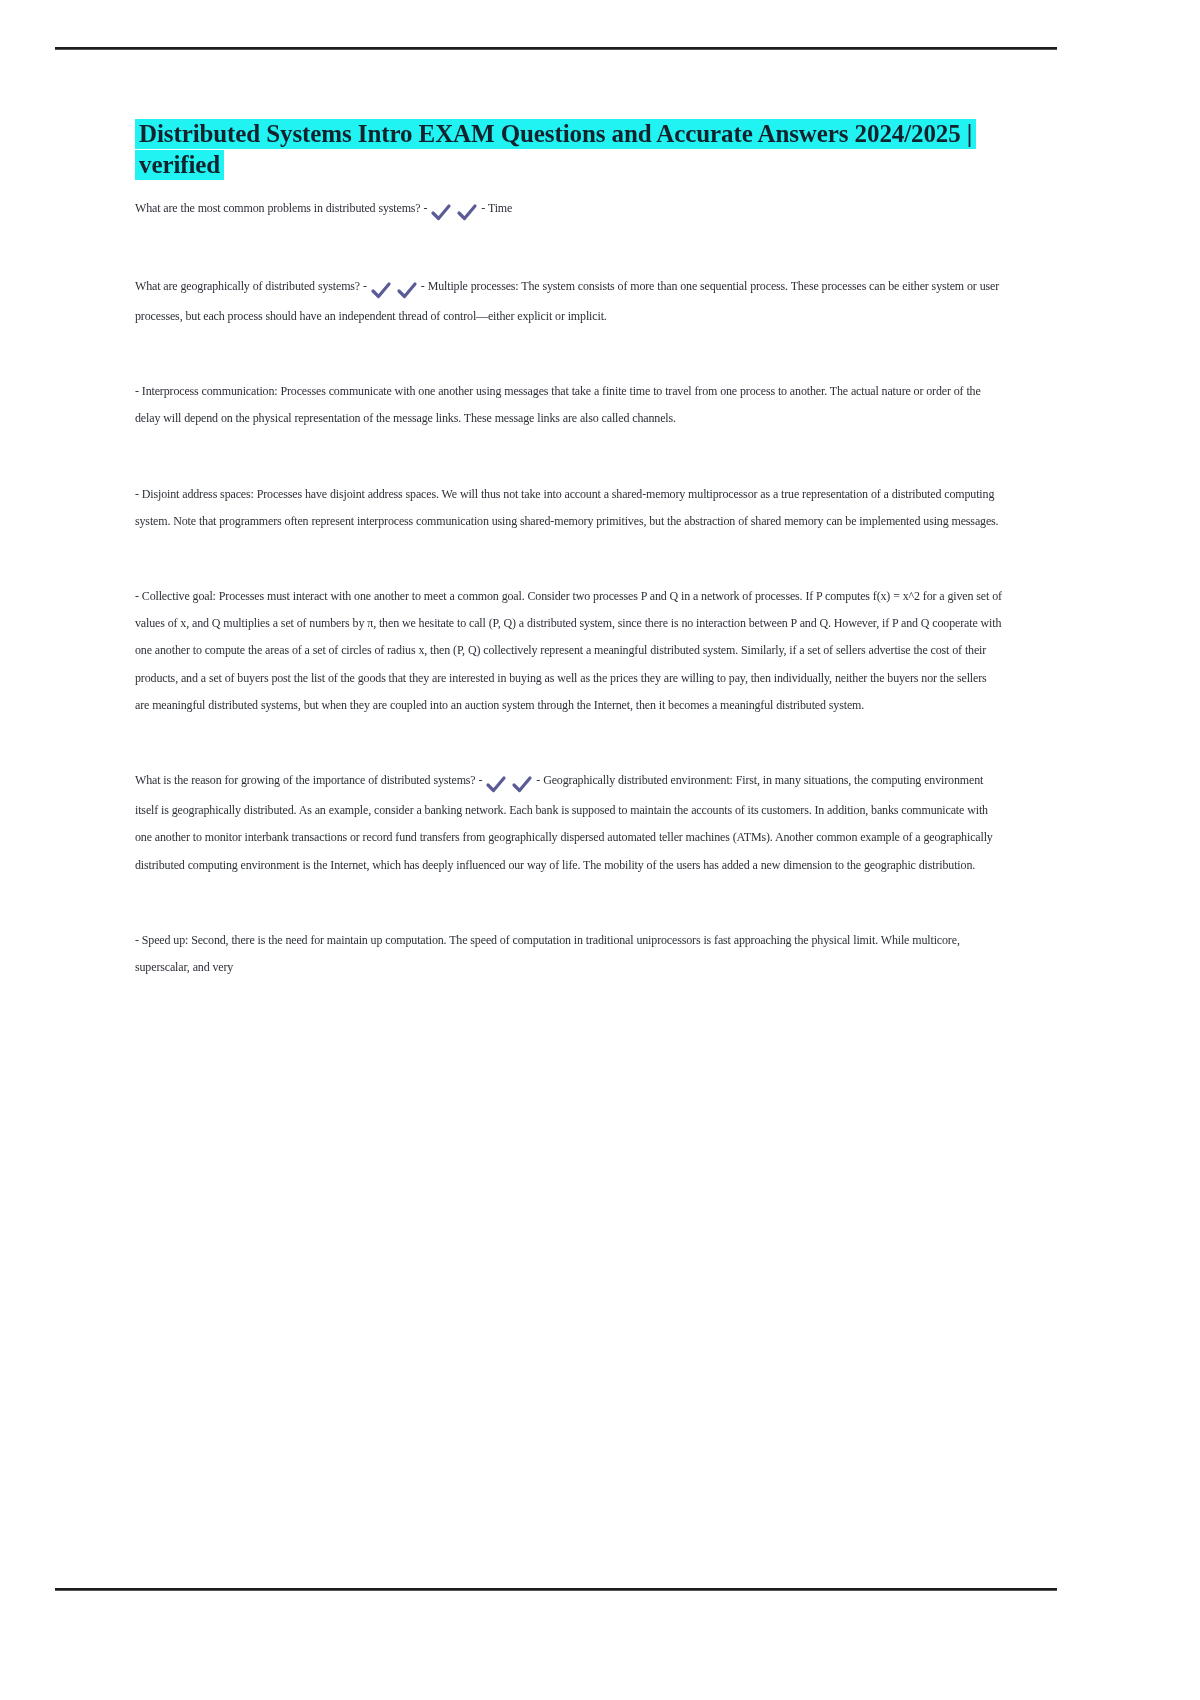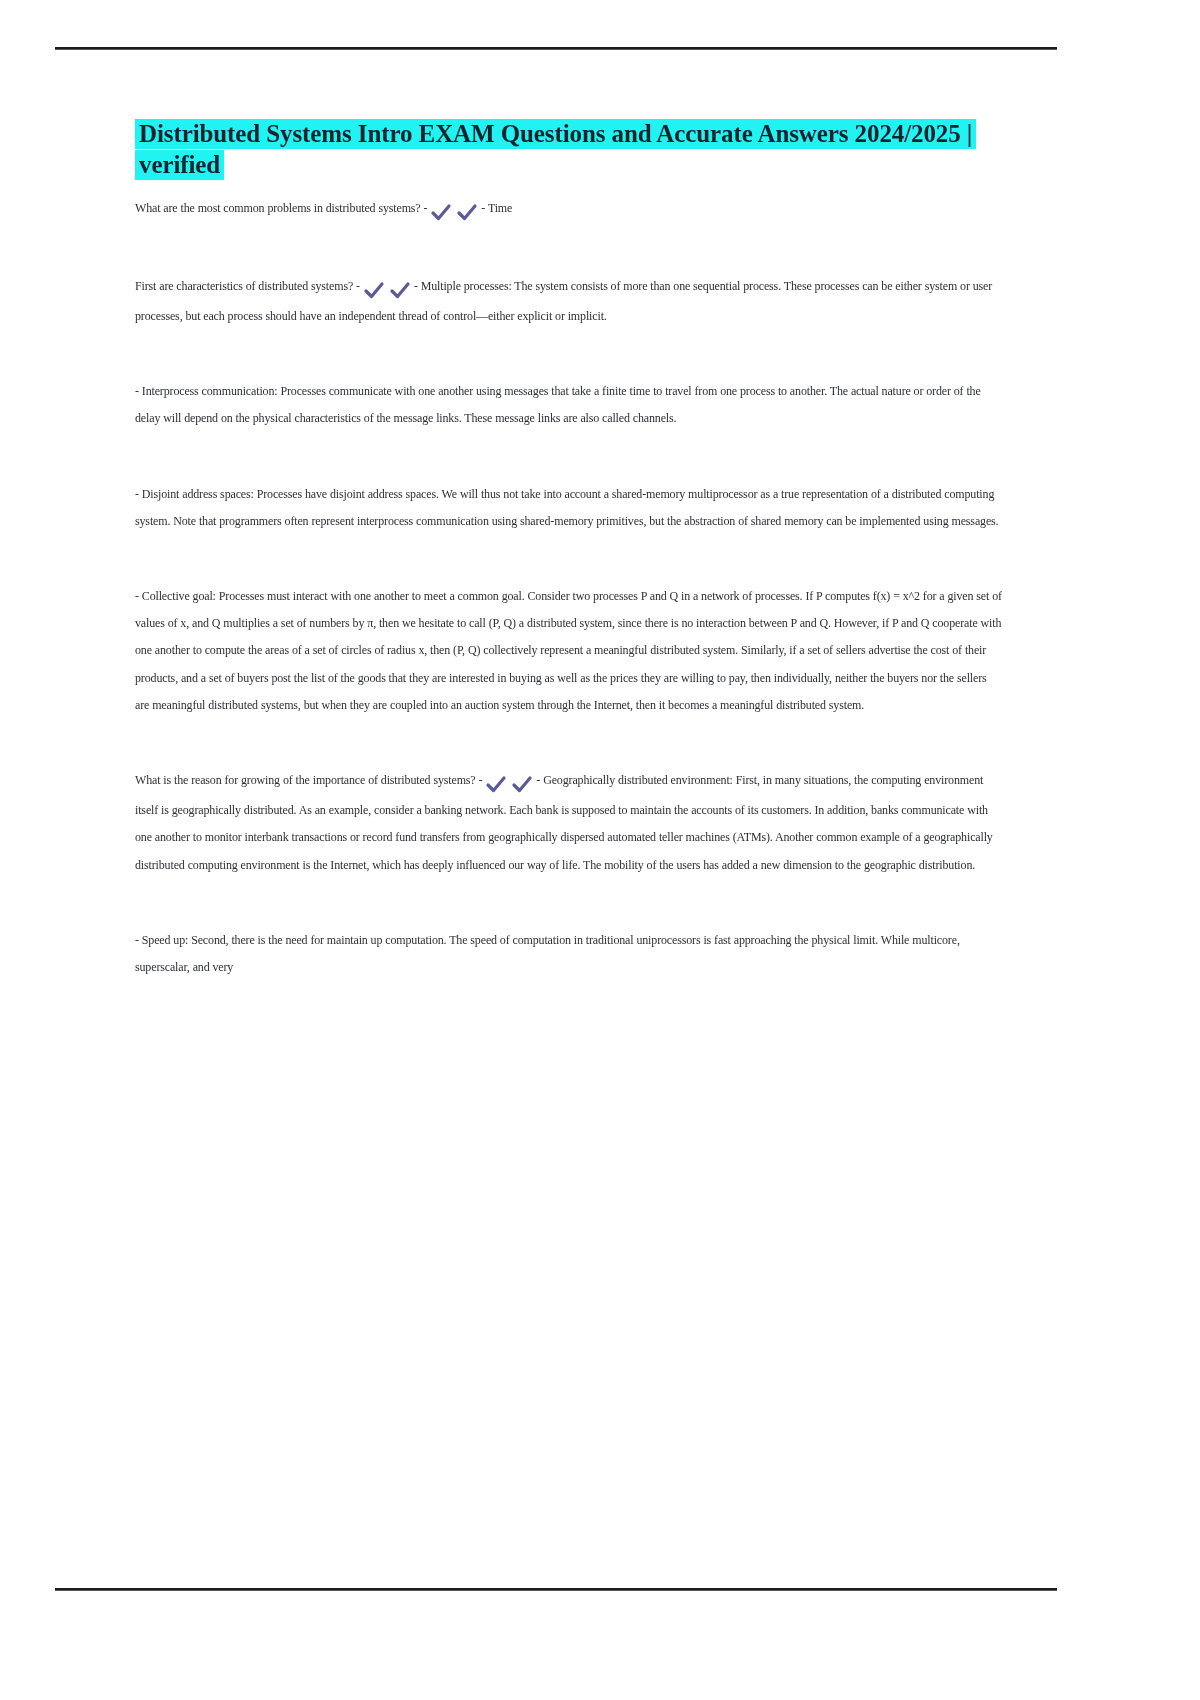--- a/index.html
+++ b/index.html
@@ -104,27 +104,27 @@
     <div class="title-wrap">
       <span class="doc-title">Distributed Systems Intro EXAM Questions and Accurate Answers 2024/2025 | verified</span>
     </div>
 
     <p class="para"><span>What are the most common problems in distributed systems? -</span><span class="checks"><svg width="22" height="20" viewBox="0 0 22 20" aria-hidden="true">
             <path class="check-path" d="M3 11 L8.5 16.5 L19 4"></path>
           </svg><svg width="22" height="20" viewBox="0 0 22 20" aria-hidden="true">
             <path class="check-path" d="M3 11 L8.5 16.5 L19 4"></path>
           </svg></span><span>- Time</span></p>
 
-    <p class="para"><span>First are characteristics of distributed systems? -</span><span class="checks"><svg width="22" height="20" viewBox="0 0 22 20" aria-hidden="true">
+    <p class="para"><span>What are geographically of distributed systems? -</span><span class="checks"><svg width="22" height="20" viewBox="0 0 22 20" aria-hidden="true">
             <path class="check-path" d="M3 11 L8.5 16.5 L19 4"></path>
           </svg><svg width="22" height="20" viewBox="0 0 22 20" aria-hidden="true">
             <path class="check-path" d="M3 11 L8.5 16.5 L19 4"></path>
           </svg></span><span>- Multiple processes: The system consists of more than one sequential process. These processes can be either system or user processes, but each process should have an independent thread of control—either explicit or implicit.</span></p>
 
-    <p class="para">- Interprocess communication: Processes communicate with one another using messages that take a finite time to travel from one process to another. The actual nature or order of the delay will depend on the physical characteristics of the message links. These message links are also called channels.</p>
+    <p class="para">- Interprocess communication: Processes communicate with one another using messages that take a finite time to travel from one process to another. The actual nature or order of the delay will depend on the physical representation of the message links. These message links are also called channels.</p>
 
     <p class="para">- Disjoint address spaces: Processes have disjoint address spaces. We will thus not take into account a shared-memory multiprocessor as a true representation of a distributed computing system. Note that programmers often represent interprocess communication using shared-memory primitives, but the abstraction of shared memory can be implemented using messages.</p>
 
     <p class="para">- Collective goal: Processes must interact with one another to meet a common goal. Consider two processes P and Q in a network of processes. If P computes f(x) = x^2 for a given set of values of x, and Q multiplies a set of numbers by π, then we hesitate to call (P, Q) a distributed system, since there is no interaction between P and Q. However, if P and Q cooperate with one another to compute the areas of a set of circles of radius x, then (P, Q) collectively represent a meaningful distributed system. Similarly, if a set of sellers advertise the cost of their products, and a set of buyers post the list of the goods that they are interested in buying as well as the prices they are willing to pay, then individually, neither the buyers nor the sellers are meaningful distributed systems, but when they are coupled into an auction system through the Internet, then it becomes a meaningful distributed system.</p>
 
     <p class="para"><span>What is the reason for growing of the importance of distributed systems? -</span><span class="checks"><svg width="22" height="20" viewBox="0 0 22 20" aria-hidden="true">
             <path class="check-path" d="M3 11 L8.5 16.5 L19 4"></path>
           </svg><svg width="22" height="20" viewBox="0 0 22 20" aria-hidden="true">
             <path class="check-path" d="M3 11 L8.5 16.5 L19 4"></path>
           </svg></span><span>- Geographically distributed environment: First, in many situations, the computing environment itself is geographically distributed. As an example, consider a banking network. Each bank is supposed to maintain the accounts of its customers. In addition, banks communicate with one another to monitor interbank transactions or record fund transfers from geographically dispersed automated teller machines (ATMs). Another common example of a geographically distributed computing environment is the Internet, which has deeply influenced our way of life. The mobility of the users has added a new dimension to the geographic distribution.</span></p>

